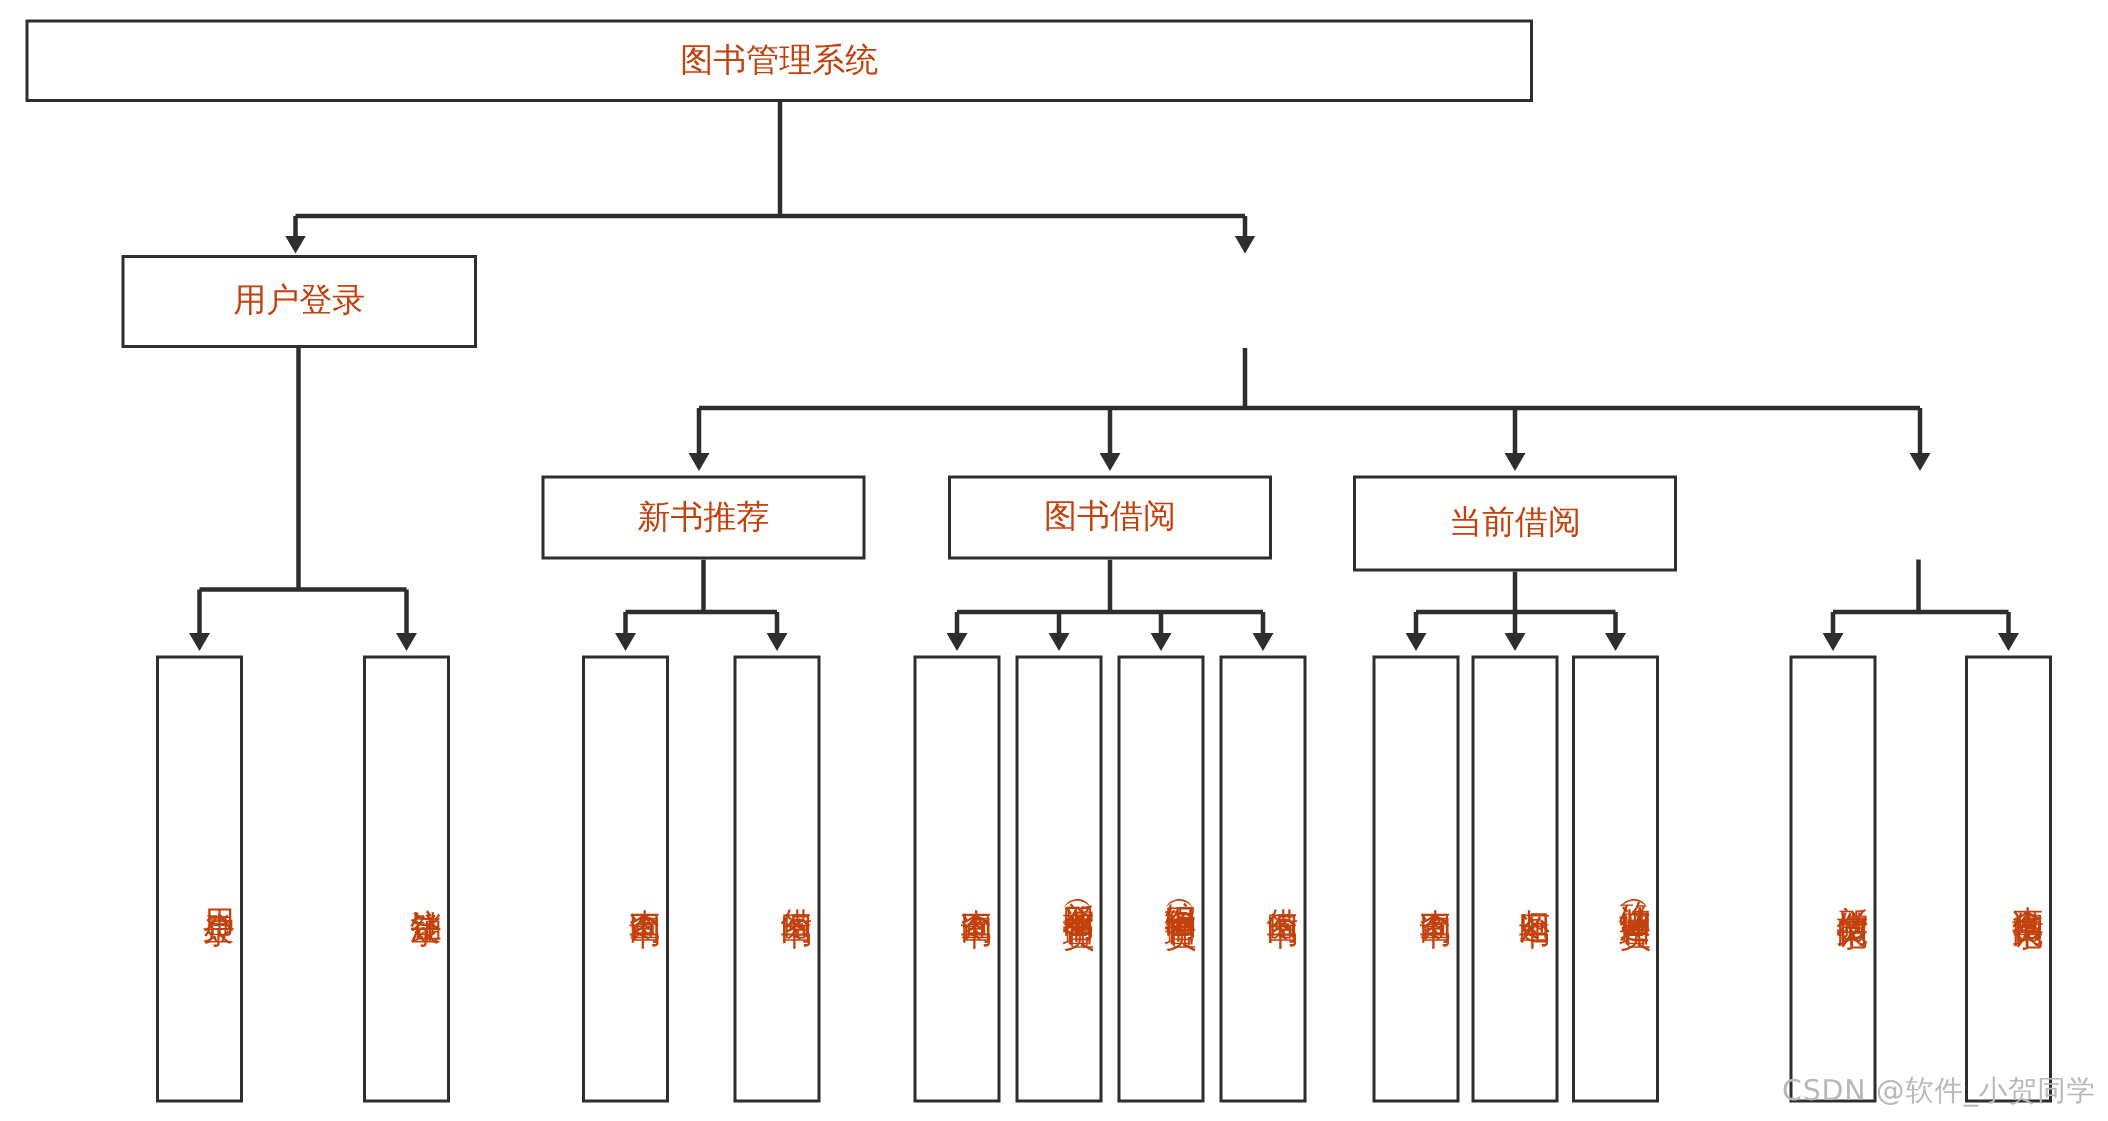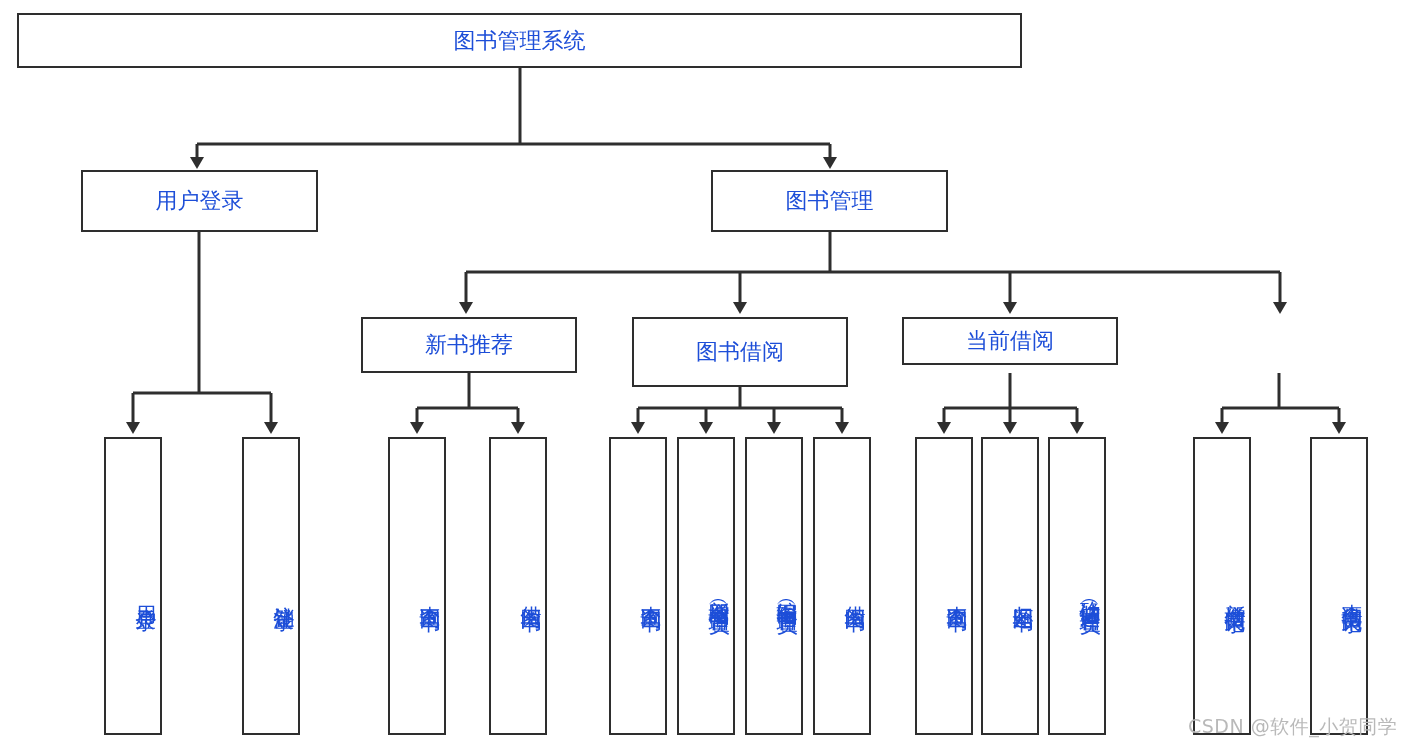--- a/index.html
+++ b/index.html
@@ -24,21 +24,21 @@
     pointer-events: none;
   }
   .node {
     position: absolute;
     box-sizing: border-box;
     border: 2px solid #2e2e2e;
     background: #ffffff;
     display: flex;
     align-items: center;
     justify-content: center;
-    color: #1d4ed8;
+    color: #c2410c;
     text-align: center;
     line-height: 1.35;
   }
   .node.h {
     font-size: 22px;
   }
   .node.root {
     font-size: 22px;
   }
   .node.leaf {
@@ -120,31 +120,28 @@
     </g>
   </svg>
 
   <div class="node root" style="left:17px; top:13px; width:1005px; height:55px;">
     <span>图书管理系统</span>
   </div>
 
   <div class="node h" style="left:81px; top:170px; width:237px; height:62px;">
     <span>用户登录</span>
   </div>
-  <div class="node h" style="left:711px; top:170px; width:237px; height:62px;">
-    <span>图书管理</span>
-  </div>
 
   <div class="node h" style="left:361px; top:317px; width:216px; height:56px;font-family:Liberation Serif, serif;">
     <span>新书推荐</span>
   </div>
-  <div class="node h" style="left:632px; top:317px; width:216px; height:70px;">
+  <div class="node h" style="left:632px; top:317px; width:216px; height:56px;">
     <span>图书借阅</span>
   </div>
-  <div class="node h" style="left:902px; top:317px; width:216px; height:48px;">
+  <div class="node h" style="left:902px; top:317px; width:216px; height:64px;">
     <span>当前借阅</span>
   </div>
 
   <div class="node leaf" style="left:104px; top:437px; width:58px; height:298px;">
     <span class="leaf-text">用户登录</span>
   </div>
   <div class="node leaf" style="left:242px; top:437px; width:58px; height:298px;">
     <span class="leaf-text">注销登录</span>
   </div>
 

